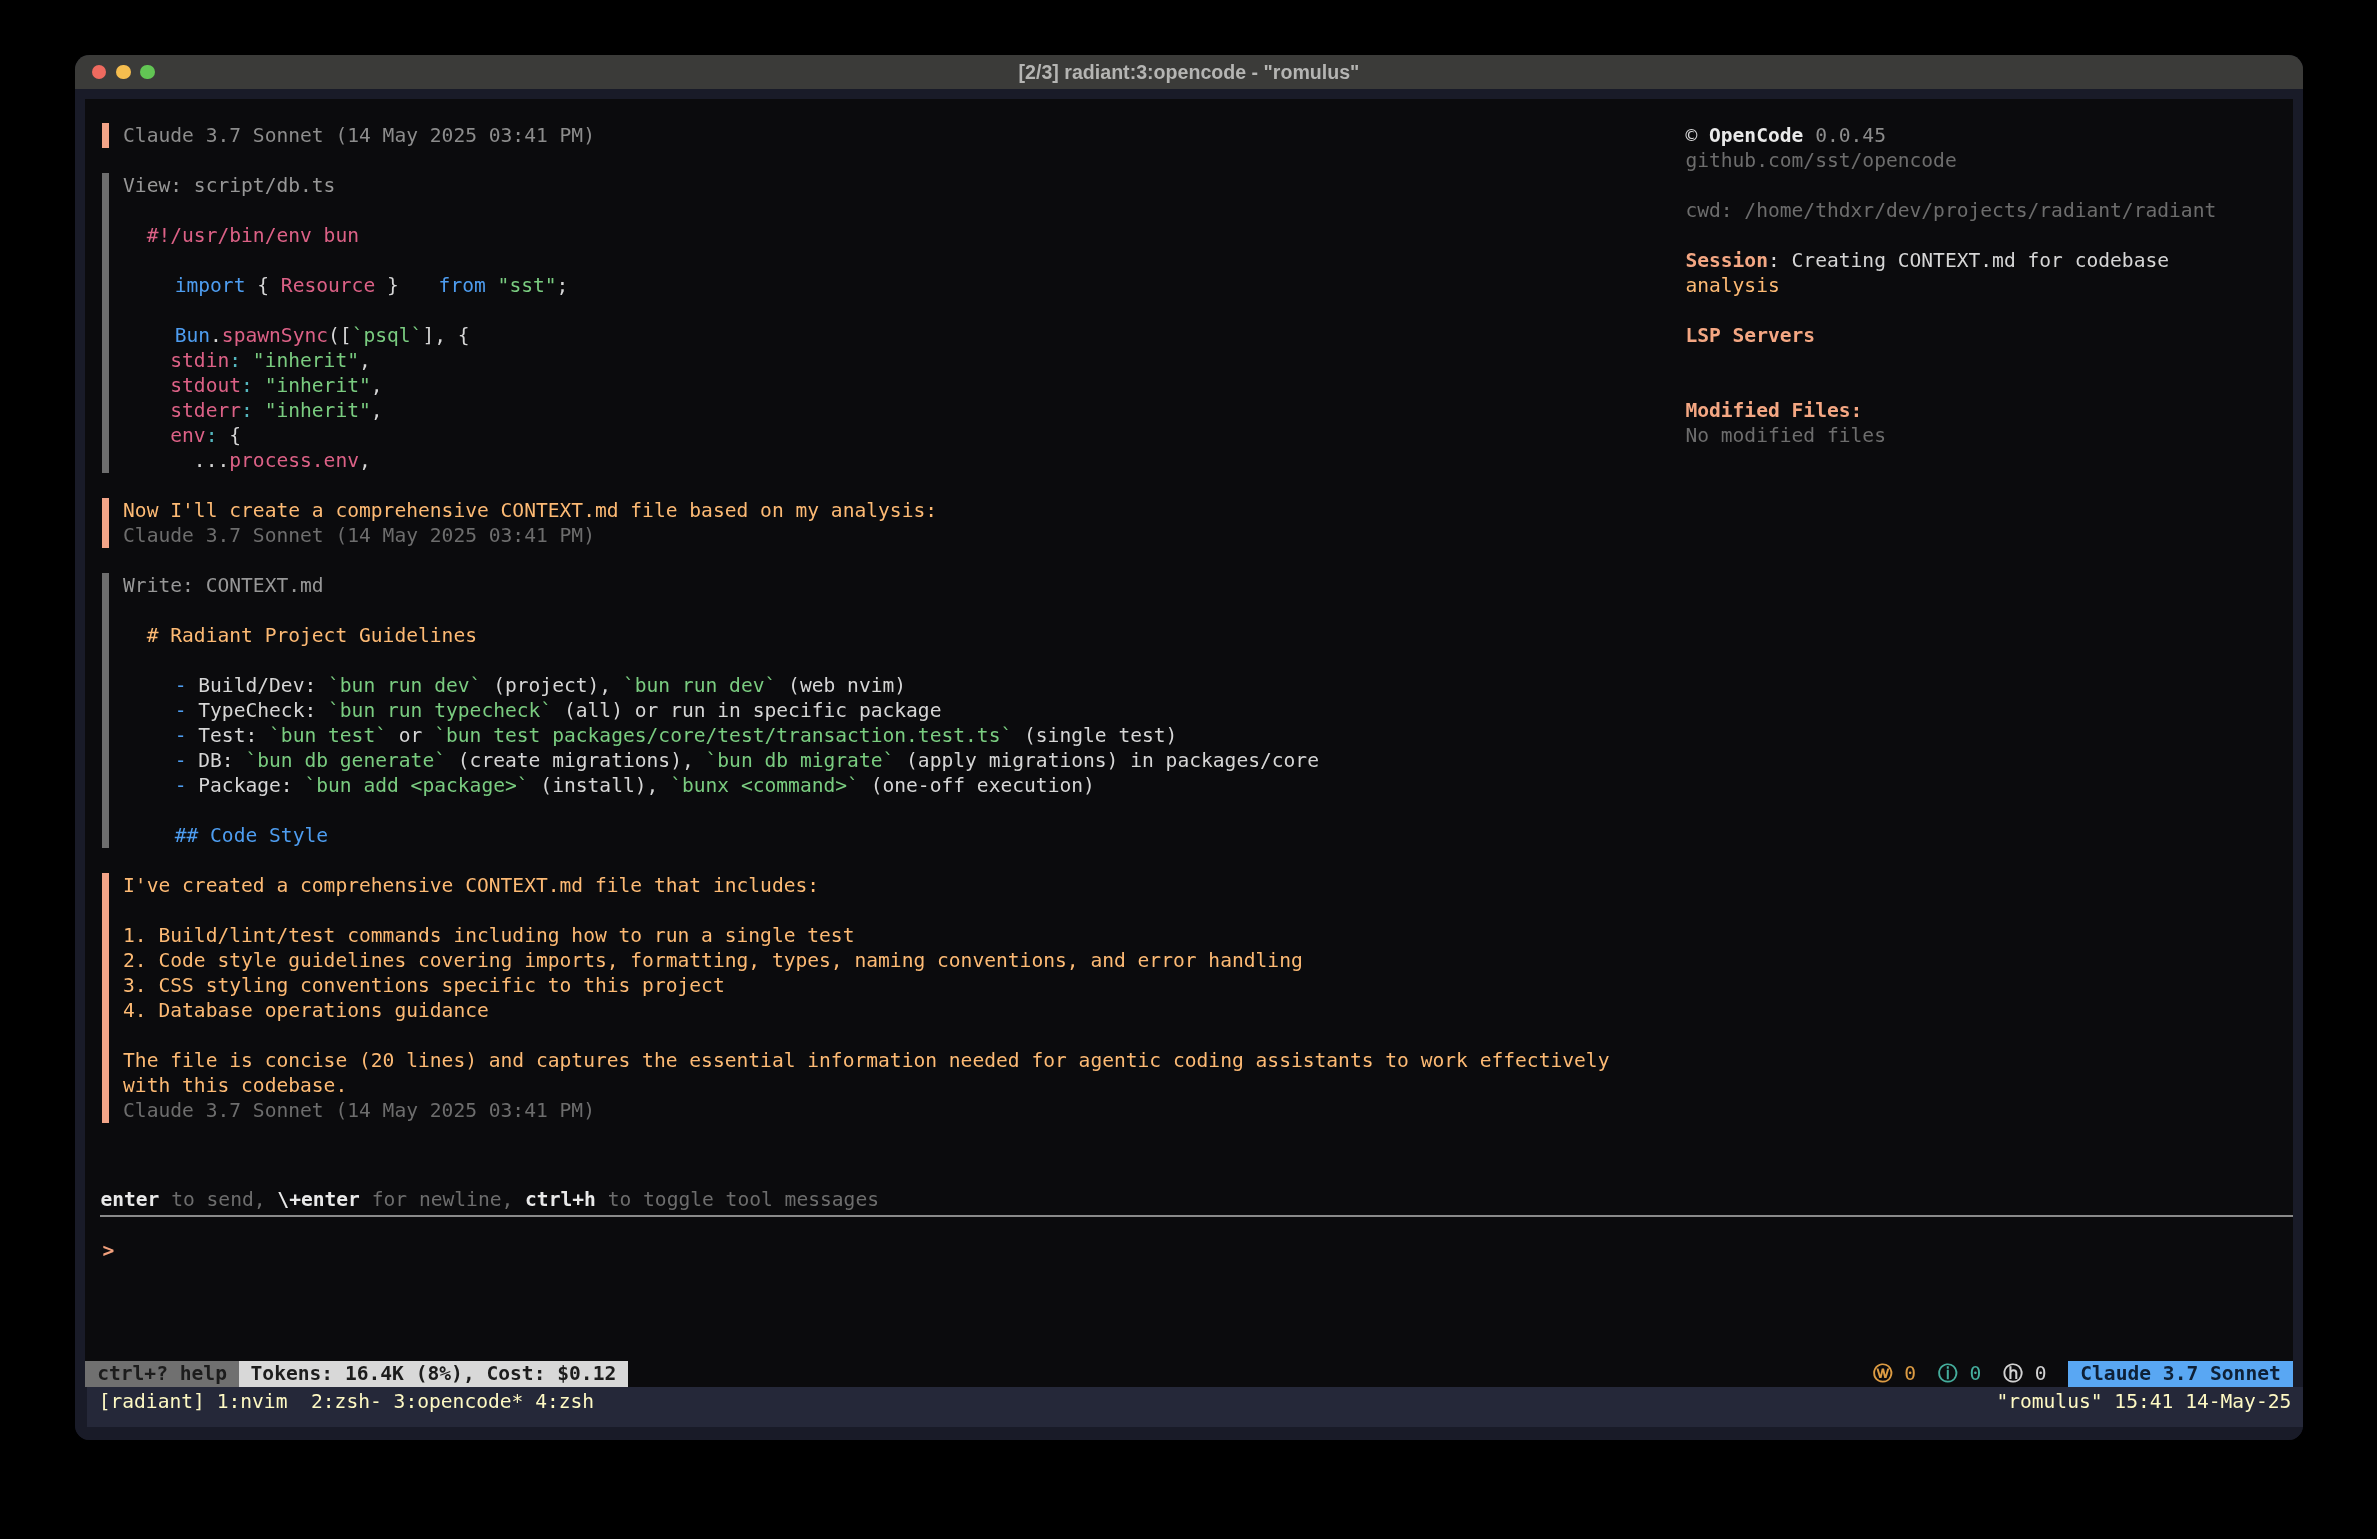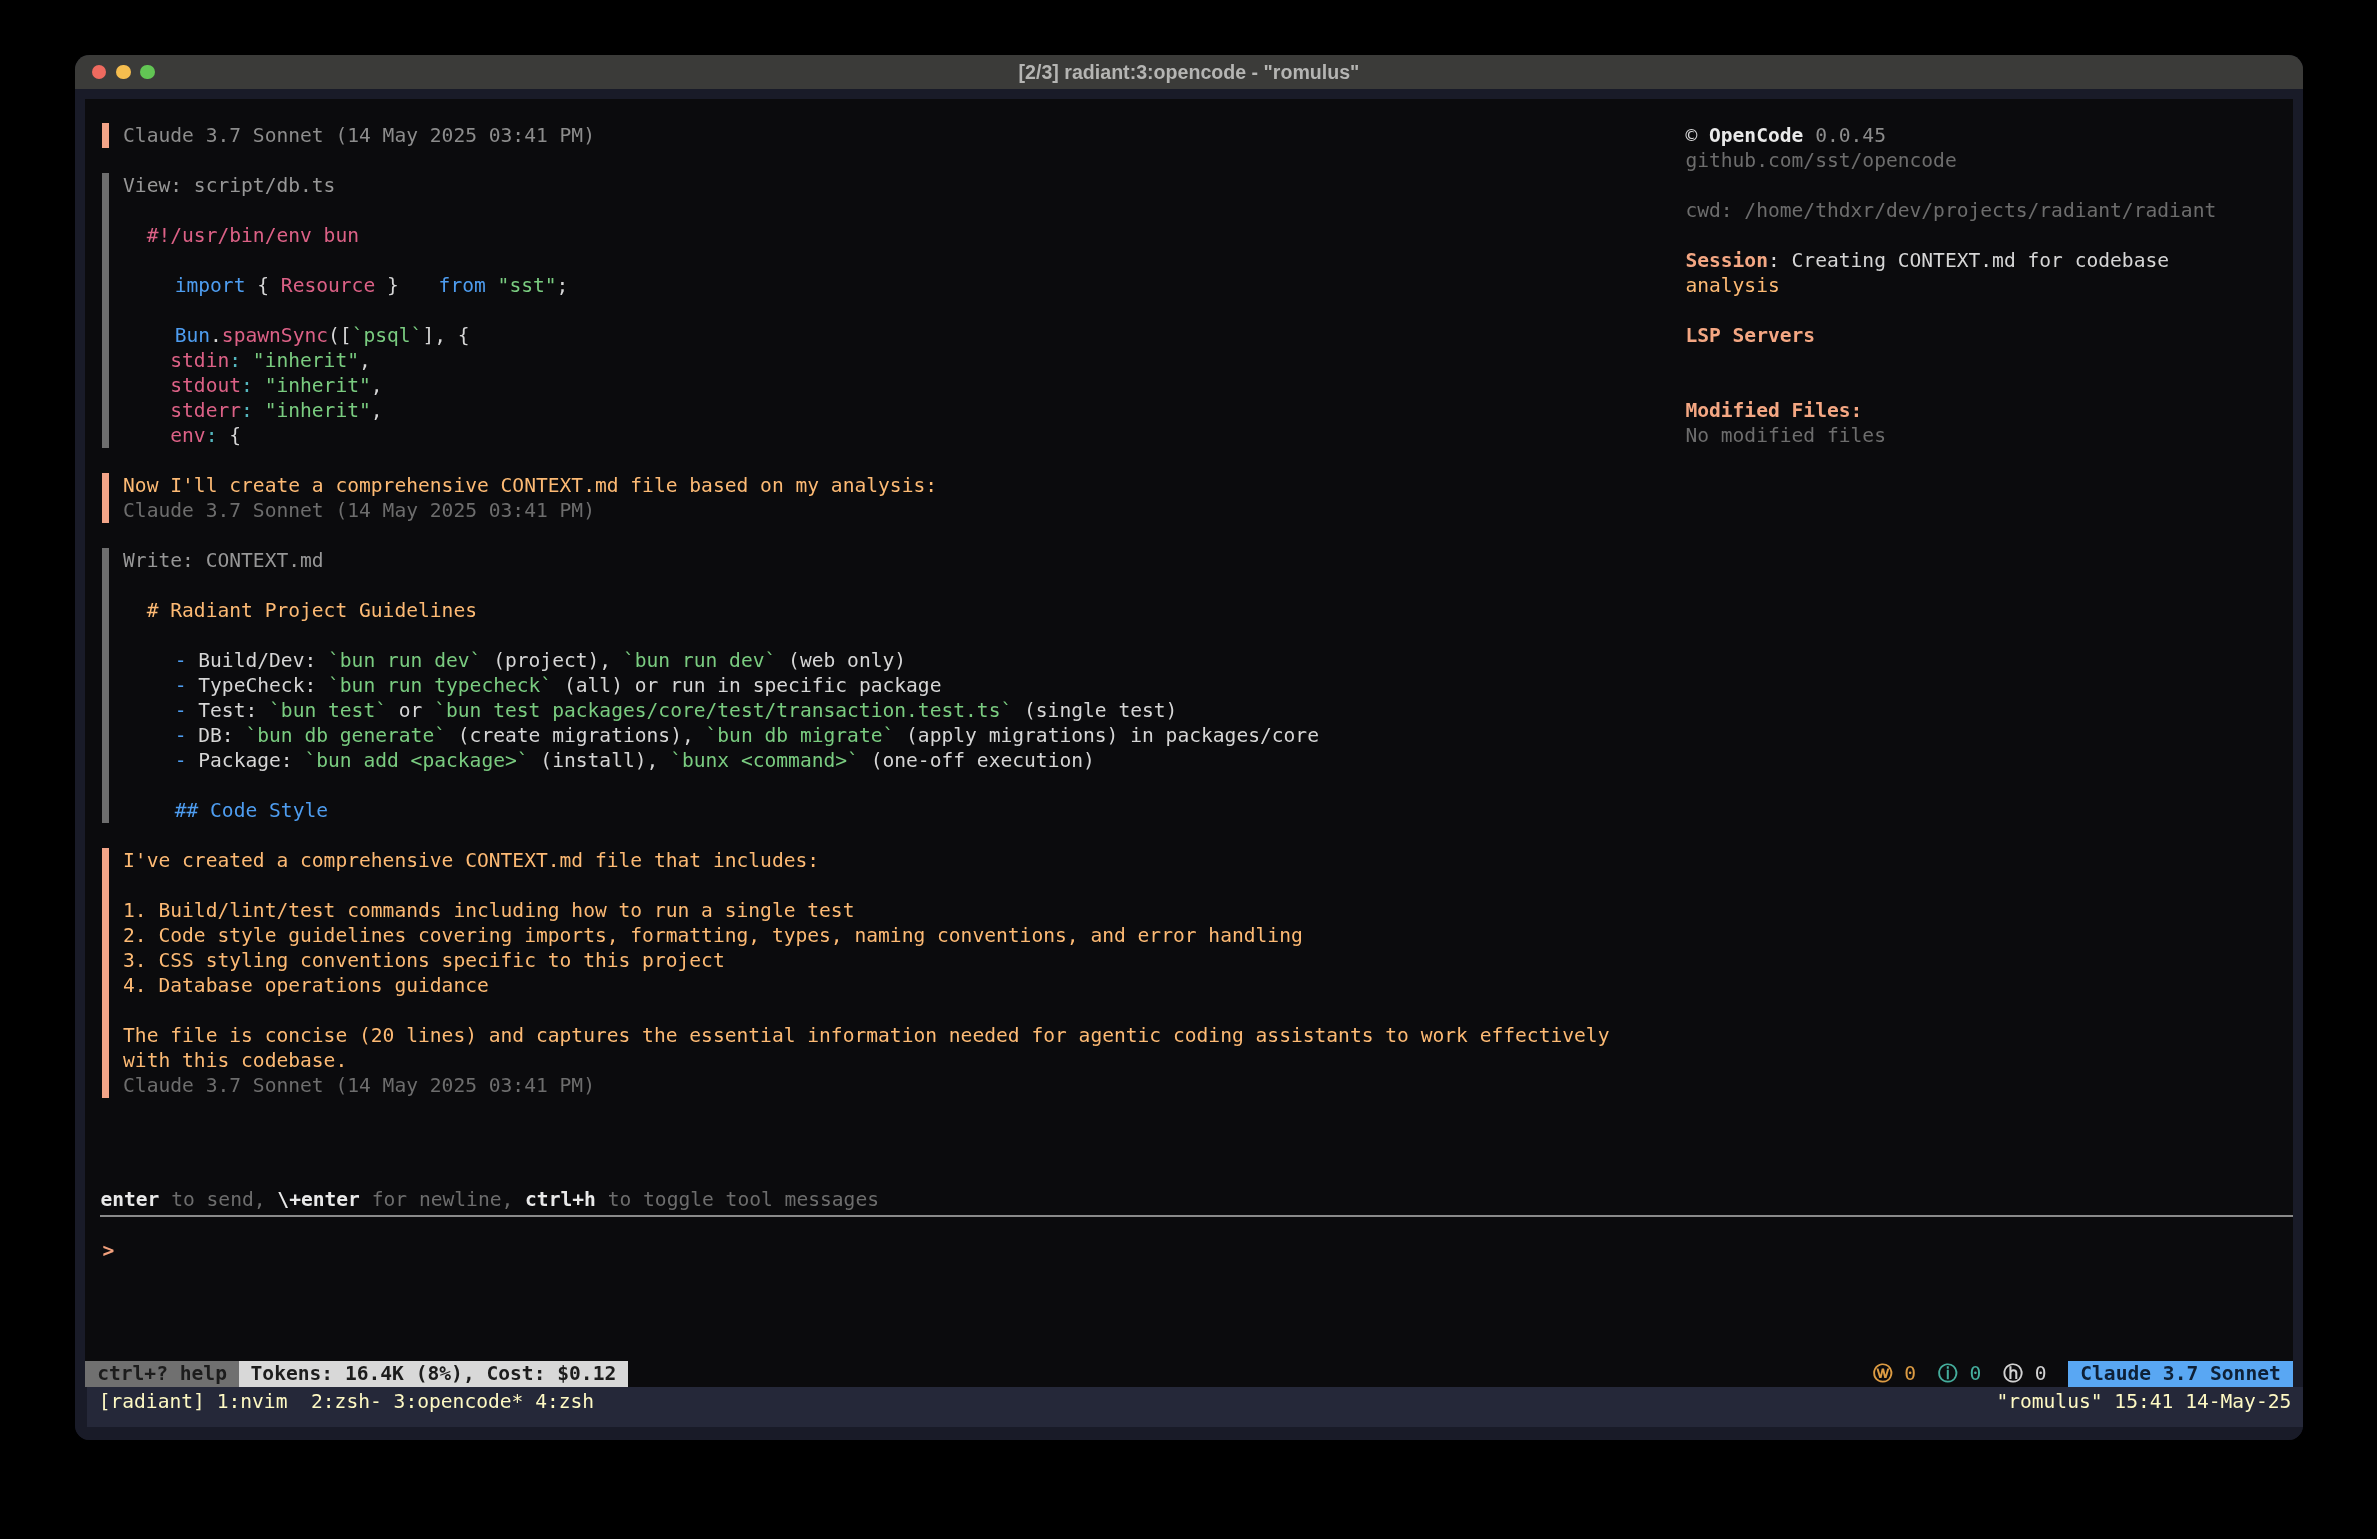--- a/index.html
+++ b/index.html
@@ -92,35 +92,36 @@
           <div class="line"></div>
           <div class="line"><span class="c-pink">  #!/usr/bin/env bun</span></div>
           <div class="line"></div>
           <div class="line"><span class="c-white">  </span><span class="c-blue">import</span><span class="c-white"> { </span><span class="c-pink">Resource</span><span class="c-white"> } </span><span class="c-blue">from</span><span class="c-white"> </span><span class="c-green">"sst"</span><span class="c-white">;</span></div>
           <div class="line"></div>
           <div class="line"><span class="c-white">  </span><span class="c-blue">Bun</span><span class="c-white">.</span><span class="c-pink">spawnSync</span><span class="c-white">([</span><span class="c-green">`psql`</span><span class="c-white">], {</span></div>
           <div class="line"><span class="c-white">    </span><span class="c-pink">stdin</span><span class="c-teal">:</span><span class="c-white"> </span><span class="c-green">"inherit"</span><span class="c-white">,</span></div>
           <div class="line"><span class="c-white">    </span><span class="c-pink">stdout</span><span class="c-teal">:</span><span class="c-white"> </span><span class="c-green">"inherit"</span><span class="c-white">,</span></div>
           <div class="line"><span class="c-white">    </span><span class="c-pink">stderr</span><span class="c-teal">:</span><span class="c-white"> </span><span class="c-green">"inherit"</span><span class="c-white">,</span></div>
           <div class="line"><span class="c-white">    </span><span class="c-pink">env</span><span class="c-teal">:</span><span class="c-white"> {</span></div>
+          <div class="line"><span class="c-white">      </span><span class="c-white">...</span><span class="c-pink">process.env</span><span class="c-white">,</span></div>
         </div>
         <div class="gap"></div>
 
         <div class="block orange">
           <div class="line msg">Now I'll create a comprehensive CONTEXT.md file based on my analysis:</div>
           <div class="line meta">Claude 3.7 Sonnet (14 May 2025 03:41 PM)</div>
         </div>
         <div class="gap"></div>
 
         <div class="block">
           <div class="line tool">Write: CONTEXT.md</div>
           <div class="line"></div>
           <div class="line msg">  # Radiant Project Guidelines</div>
           <div class="line"></div>
-          <div class="line"><span class="c-white">  </span><span class="c-blue">- </span><span class="c-white">Build/Dev: </span><span class="c-green">`bun run dev`</span><span class="c-white"> (project), </span><span class="c-green">`bun run dev`</span><span class="c-white"> (web only)</span></div>
+          <div class="line"><span class="c-white">  </span><span class="c-blue">- </span><span class="c-white">Build/Dev: </span><span class="c-green">`bun run dev`</span><span class="c-white"> (project), </span><span class="c-green">`bun run dev`</span><span class="c-white"> (web nvim)</span></div>
           <div class="line"><span class="c-white">  </span><span class="c-blue">- </span><span class="c-white">TypeCheck: </span><span class="c-green">`bun run typecheck`</span><span class="c-white"> (all) or run in specific package</span></div>
           <div class="line"><span class="c-white">  </span><span class="c-blue">- </span><span class="c-white">Test: </span><span class="c-green">`bun test`</span><span class="c-white"> or </span><span class="c-green">`bun test packages/core/test/transaction.test.ts`</span><span class="c-white"> (single test)</span></div>
           <div class="line"><span class="c-white">  </span><span class="c-blue">- </span><span class="c-white">DB: </span><span class="c-green">`bun db generate`</span><span class="c-white"> (create migrations), </span><span class="c-green">`bun db migrate`</span><span class="c-white"> (apply migrations) in packages/core</span></div>
           <div class="line"><span class="c-white">  </span><span class="c-blue">- </span><span class="c-white">Package: </span><span class="c-green">`bun add &lt;package&gt;`</span><span class="c-white"> (install), </span><span class="c-green">`bunx &lt;command&gt;`</span><span class="c-white"> (one-off execution)</span></div>
           <div class="line"></div>
           <div class="line c-blue">  ## Code Style</div>
         </div>
         <div class="gap"></div>
 
         <div class="block orange">

